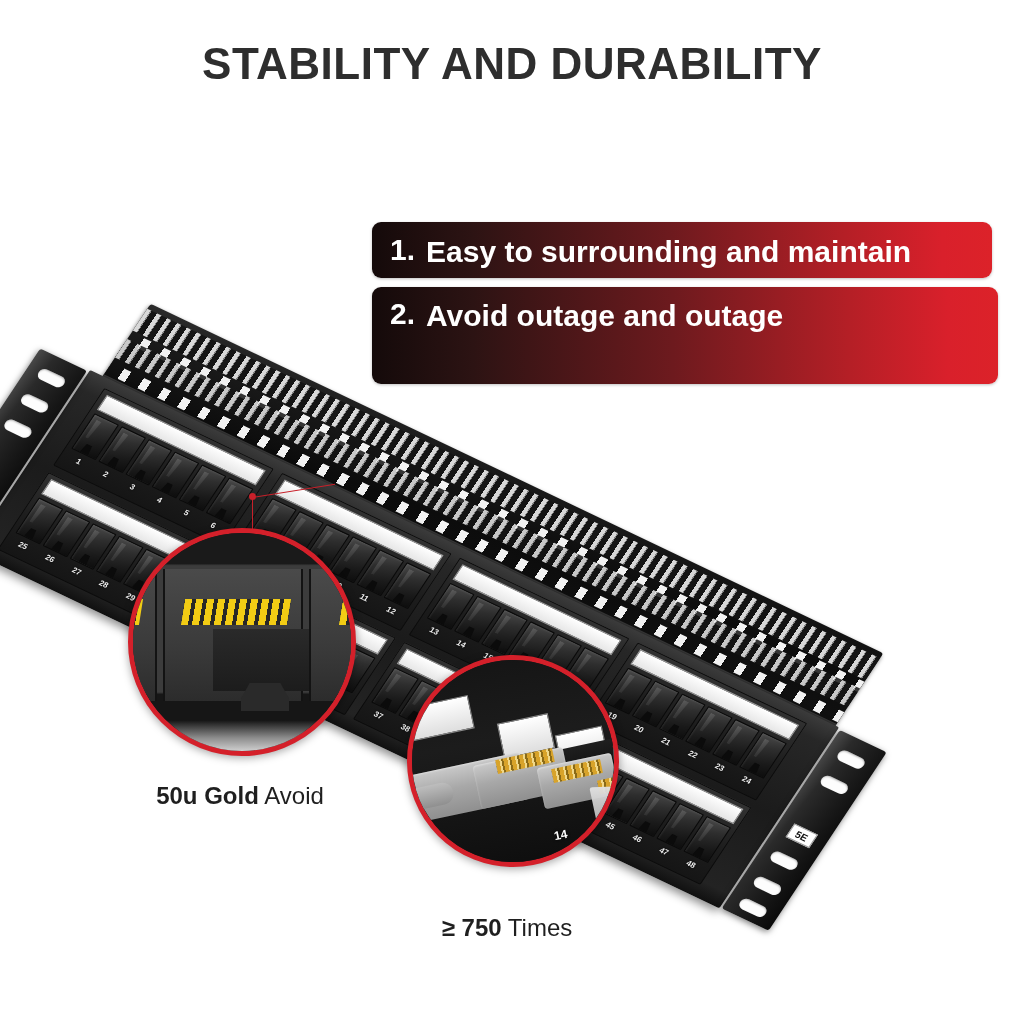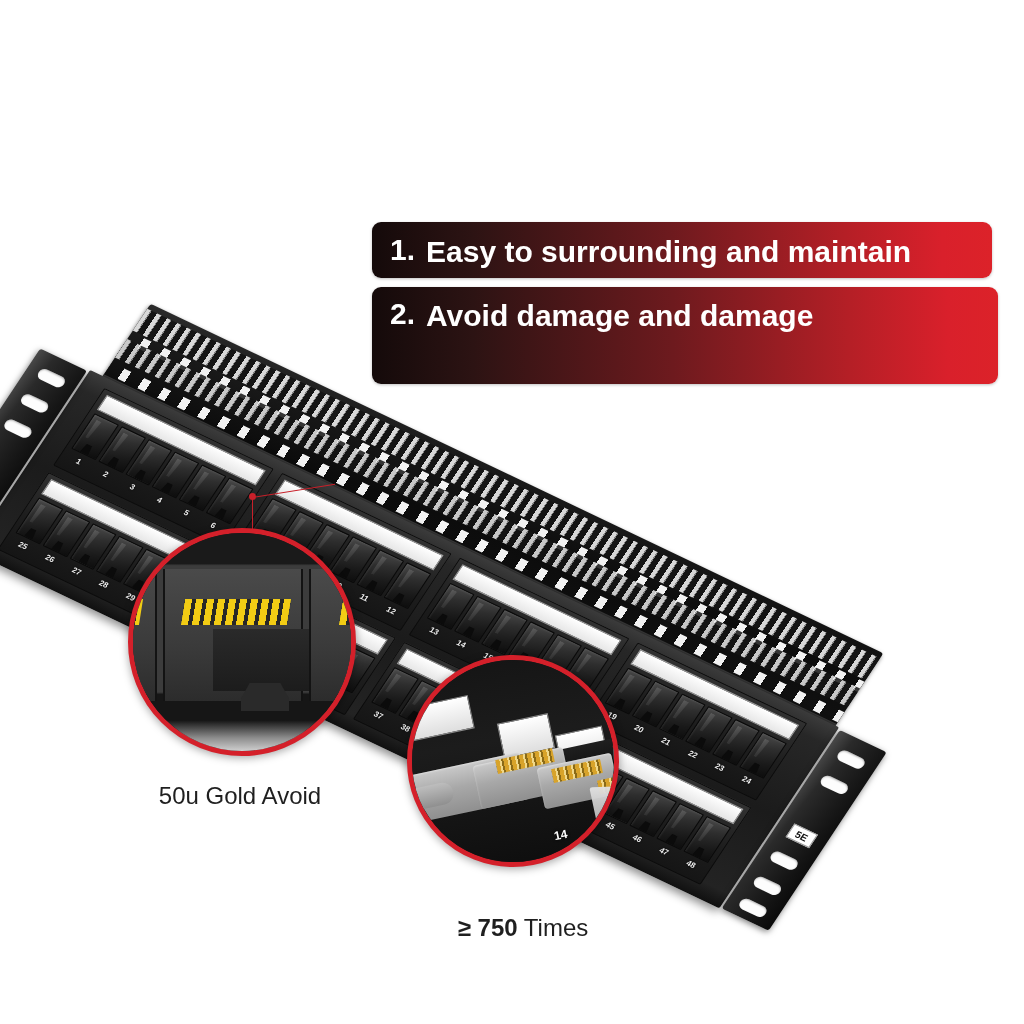--- a/index.html
+++ b/index.html
@@ -308,40 +308,41 @@
 
   
   .cap{
     position:absolute;
     text-align:center;
     color:#1f1f1f;
     font-size:24px;
     line-height:32px;
   }
   #cap-gold{ left:70px; top:780px; width:340px; }
-  #cap-gold .b{ font-weight:normal; }
-  #cap-ins{ left:408px; top:912px; width:230px; }
+  #cap-gold .b{ font-weight:bold; }
+  #cap-ins{ left:392px; top:912px; width:230px; }
   #cap-ins .b{ font-weight:bold; }
   #cap-ins .l2{ display:block; }
 </style>
 </head>
 <body>
 
 <div id="headline">
+  <span class="ln">STABILITY AND DURABILITY</span>
 </div>
 
 <div id="feat1" class="feat">
   <span class="num">1.</span>
   <span class="txt">Easy to surrounding and maintain</span>
 </div>
 
 <div id="feat2" class="feat">
   <span class="num">2.</span>
   <span class="txt">
-    <span>Avoid damage and damage</span>
+    <span>Avoid outage and outage</span>
   </span>
 </div>
 
 <div id="panel-wrap">
   <div id="panel">
 
     <div class="rear">
       <div class="rear-teeth"></div>
       <div class="rear-dots"></div>
       <div class="rear-teeth b"></div>

